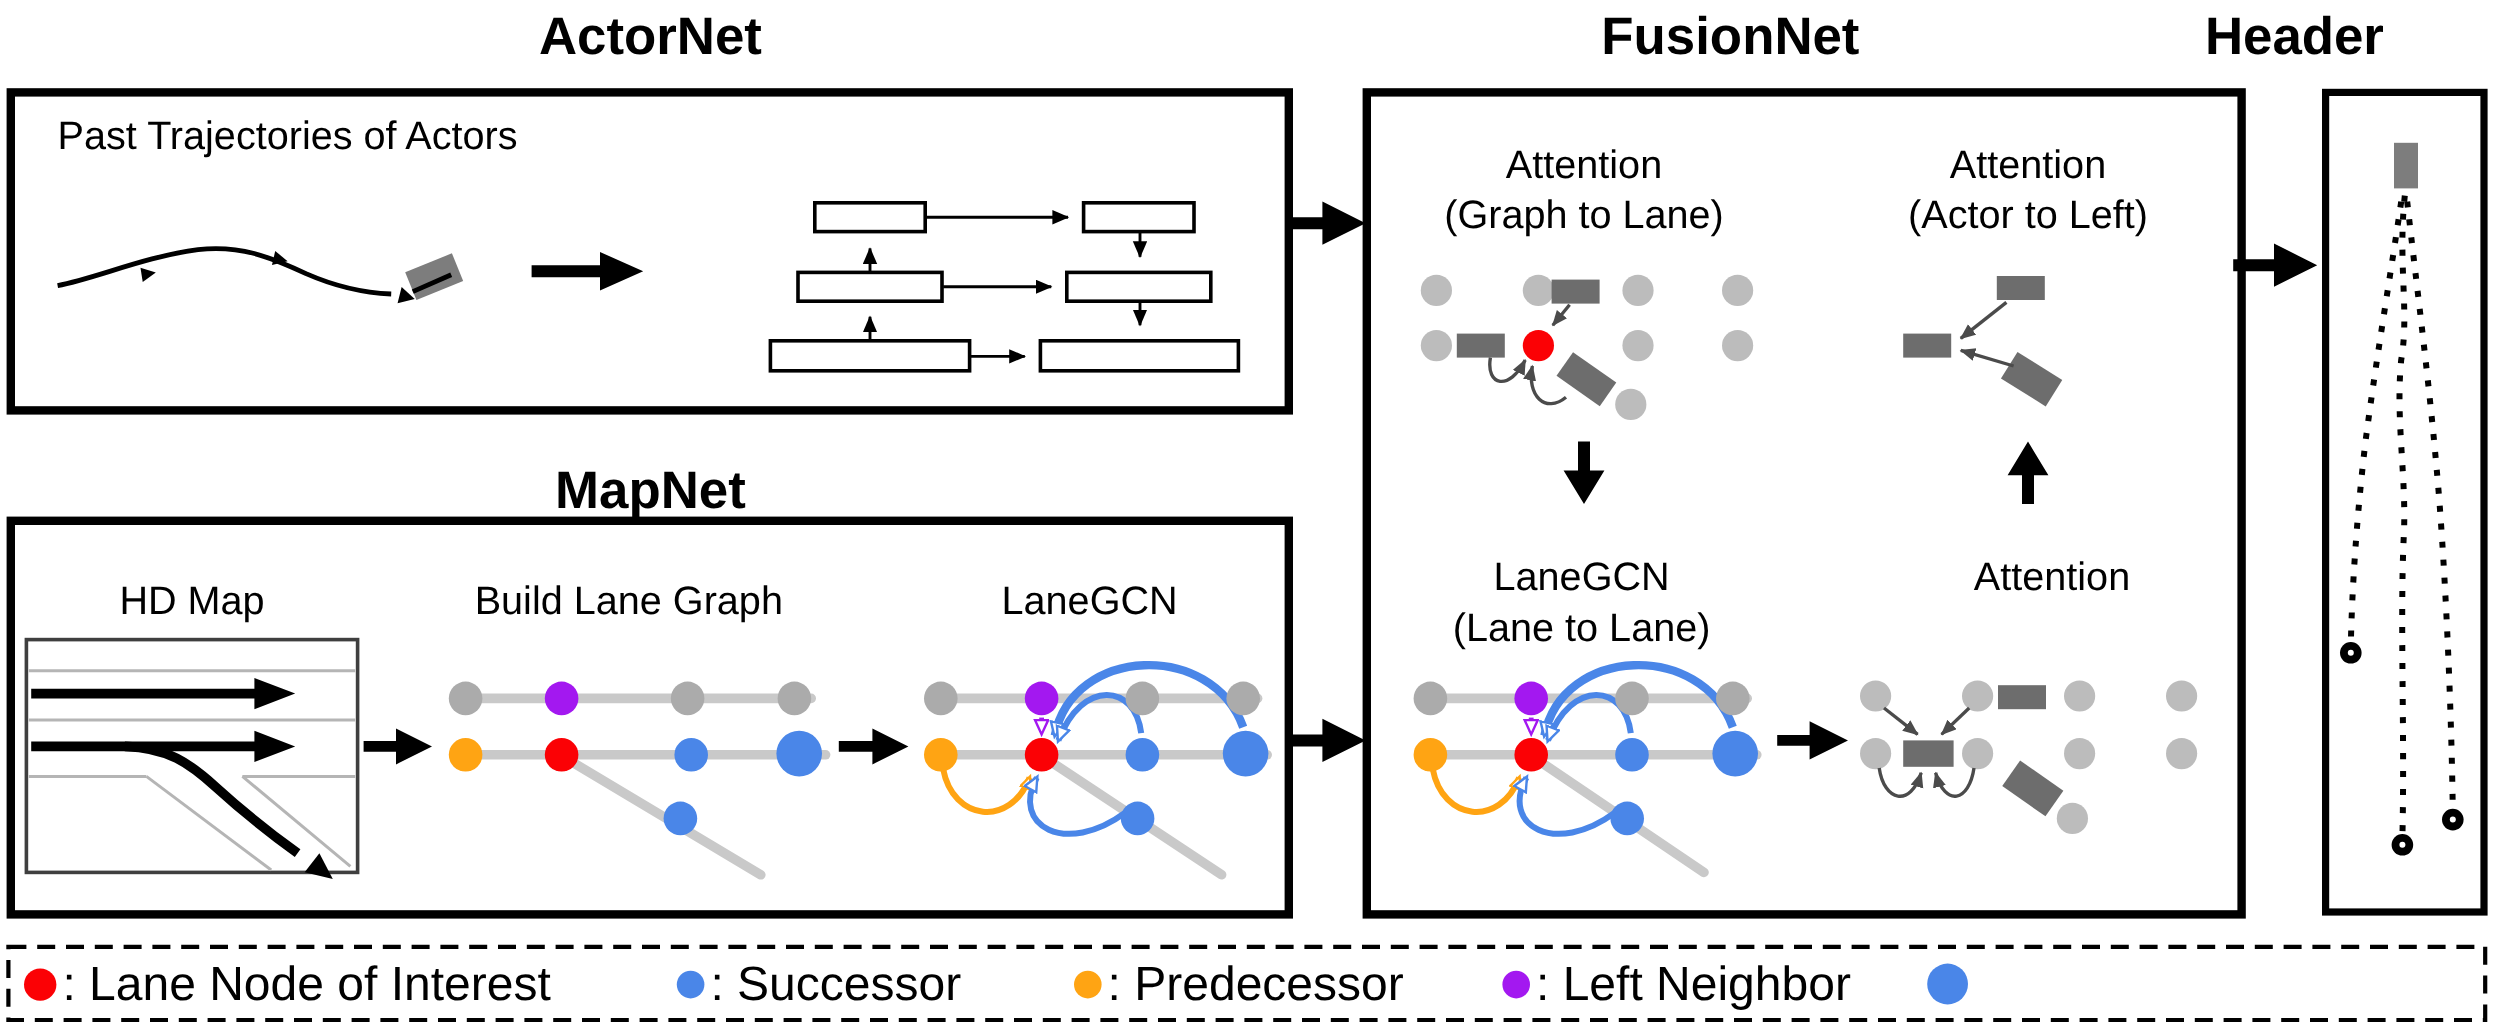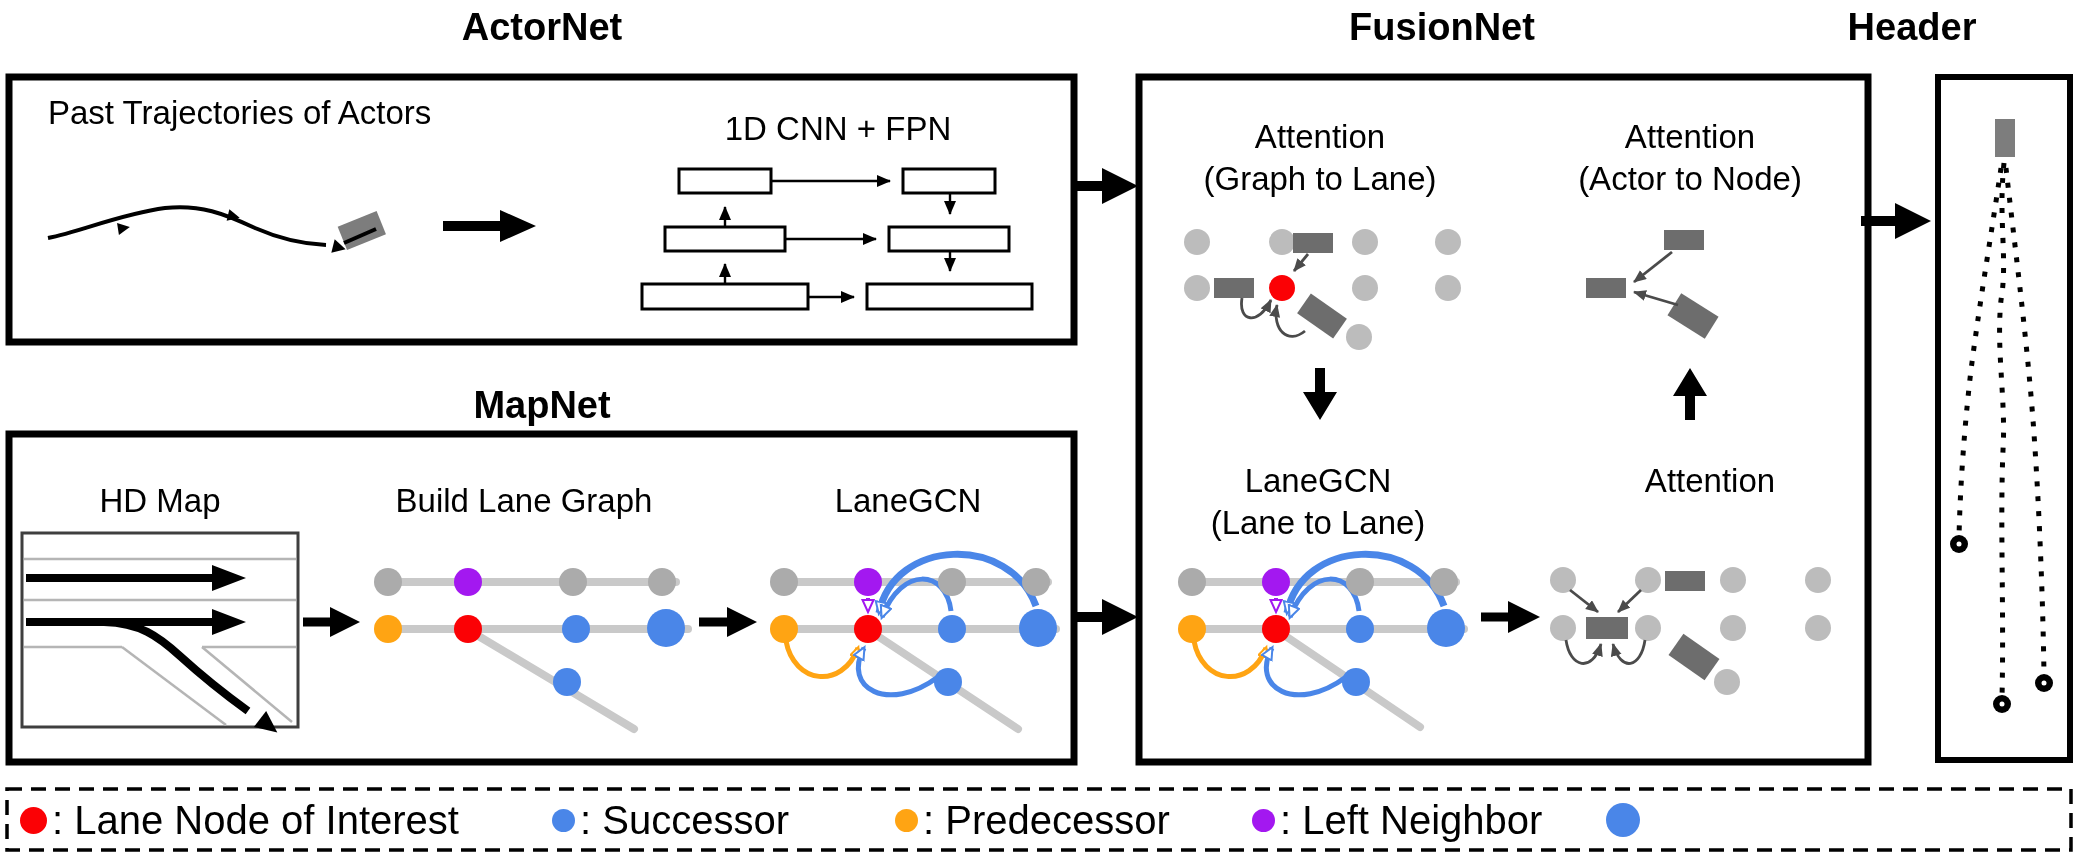--- a/index.html
+++ b/index.html
@@ -6,21 +6,21 @@
     --red:#fb0105; --blue:#4a86e8; --orange:#ffa413; --purple:#a318f0;
     --node-gray:#ababab; --lane-gray:#c9c9c9; --dot-gray:#bcbcbc;
     --actor-gray:#6d6d6d; --vehicle-gray:#7d7d7d; --arrow-dark:#4b4b4b;
   }
   html,body{margin:0;padding:0;background:#fff;}
   #canvas{position:relative;width:2079px;height:857px;background:#fff;
           font-family:"Liberation Sans", sans-serif;color:#000;overflow:hidden;}
   #fig-svg{position:absolute;left:0;top:0;}
   .t{position:absolute;white-space:nowrap;}
   .center{transform:translateX(-50%);}
-  .boxtitle{font-size:38px;font-weight:bold;}
+  .boxtitle{font-size:44px;font-weight:bold;}
   .seclabel{font-size:33px;}
   .legend-item{position:absolute;display:flex;align-items:center;gap:5px;height:56px;top:792px;}
   .legend-dot{border-radius:50%;flex:0 0 auto;display:inline-block;}
   .legend-text{font-size:40px;white-space:nowrap;}
   
   .bigbox{fill:none;stroke:#000;stroke-width:7;}
   .hdrbox{fill:none;stroke:#000;stroke-width:6;}
   .blockarrow{fill:#000;stroke:none;}
   .lane{stroke:var(--lane-gray);stroke-width:8;stroke-linecap:round;fill:none;}
   .ngray{fill:var(--node-gray);} .nred{fill:var(--red);} .nblue{fill:var(--blue);}
@@ -240,39 +240,38 @@
 
     <rect class="dashedbox" x="7" y="789" width="2064" height="61"></rect>
   </svg>
 
   <div class="t boxtitle center" style="left:542px;top:6px;">ActorNet</div>
   <div class="t boxtitle center" style="left:542px;top:384px;">MapNet</div>
   <div class="t boxtitle center" style="left:1442px;top:6px;">FusionNet</div>
   <div class="t boxtitle center" style="left:1912px;top:6px;">Header</div>
 
   <div class="t seclabel" style="left:48px;top:94px;">Past Trajectories of Actors</div>
-  <div class="t seclabel center" style="left:838px;top:110px;">1D CNN + FPN</div>
 
   <div class="t seclabel center" style="left:160px;top:482px;">HD Map</div>
   <div class="t seclabel center" style="left:524px;top:482px;">Build Lane Graph</div>
   <div class="t seclabel center" style="left:908px;top:482px;">LaneGCN</div>
 
   <div class="t seclabel center" style="left:1320px;top:118px;">Attention</div>
   <div class="t seclabel center" style="left:1320px;top:160px;">(Graph to Lane)</div>
   <div class="t seclabel center" style="left:1690px;top:118px;">Attention</div>
-  <div class="t seclabel center" style="left:1690px;top:160px;">(Actor to Node)</div>
+  <div class="t seclabel center" style="left:1690px;top:160px;">(Actor to Left)</div>
   <div class="t seclabel center" style="left:1318px;top:462px;">LaneGCN</div>
   <div class="t seclabel center" style="left:1318px;top:504px;">(Lane to Lane)</div>
   <div class="t seclabel center" style="left:1710px;top:462px;">Attention</div>
 
   <div class="legend-item" style="left:20px;">
     <span class="legend-dot" style="background: rgb(251, 1, 5); height: 27px; width: 27px;"></span>
     <span class="legend-text">: Lane Node of Interest</span>
   </div>
-  <div class="legend-item" style="left:552px;justify-content:space-between;">
+  <div class="legend-item" style="left:564px;justify-content:space-between;">
     <span class="legend-dot" style="background: rgb(74, 134, 232); height: 23px; width: 23px;"></span>
     <span class="legend-text">: Successor</span>
   </div>
   <div class="legend-item" style="left:895px;">
     <span class="legend-dot" style="background: rgb(255, 164, 19); height: 23px; width: 23px;"></span>
     <span class="legend-text">: Predecessor</span>
   </div>
   <div class="legend-item" style="left:1252px;">
     <span class="legend-dot" style="background: rgb(163, 24, 240); height: 23px; width: 23px;"></span>
     <span class="legend-text">: Left Neighbor</span>

